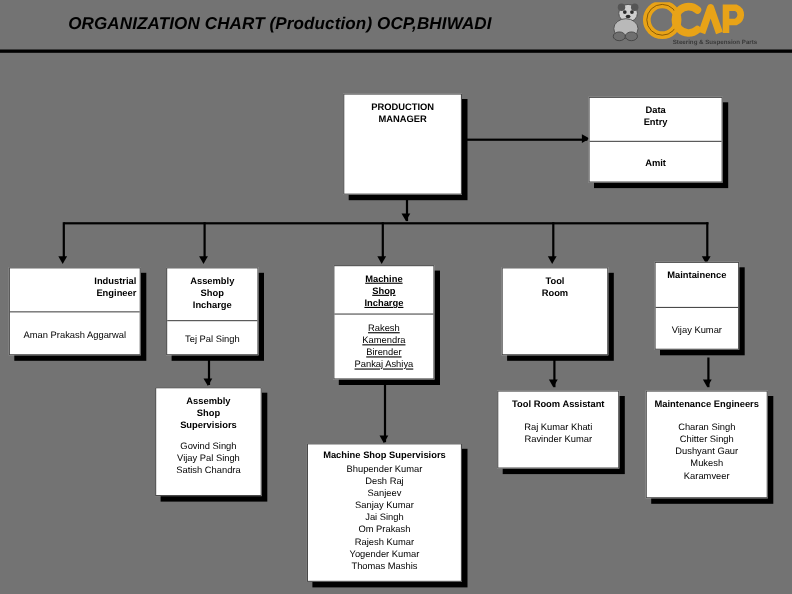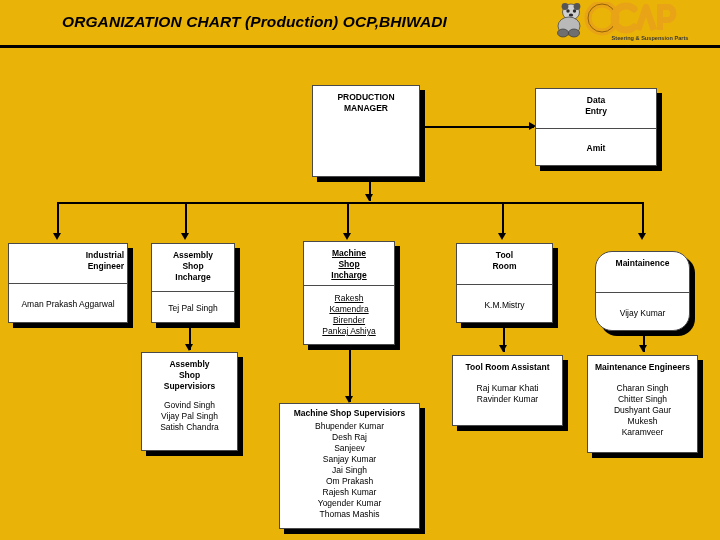--- a/index.html
+++ b/index.html
@@ -4,21 +4,21 @@
 <style>
   html, body {
     margin: 0;
     padding: 0;
     background: #ffffff;
   }
   #page {
     position: relative;
     width: 720px;
     height: 540px;
-    background: #eab308;
+    background: #737373;
     font-family: "Liberation Sans", sans-serif;
     overflow: hidden;
   }
 
   
   #header-title {
     position: absolute;
     left: 62px;
     top: 13px;
     width: 460px;
@@ -211,24 +211,23 @@
 Incharge</div>
     <div class="node-body">Rakesh
 Kamendra
 Birender
 Pankaj Ashiya</div>
   </div>
 
   <div class="node" style="left:456px; top:243px; width:97px; height:80px;">
     <div class="node-title" style="height:40px;">Tool
 Room</div>
-    <div class="node-body centered">K.M.Mistry</div>
-  </div>
-
-  <div class="node" style="left:595px; top:251px; width:95px; height:80px;border-radius:17px;">
+  </div>
+
+  <div class="node" style="left:595px; top:238px; width:77px; height:80px;">
     <div class="node-title" style="height:40px;">Maintainence</div>
     <div class="node-body centered">Vijay Kumar</div>
   </div>
 
   <div class="node no-divider" style="left:141px; top:352px; width:97px; height:99px;">
     <div class="node-title" style="height:44px;">Assembly
 Shop
 Supervisiors</div>
     <div class="node-body">Govind Singh
 Vijay Pal Singh

